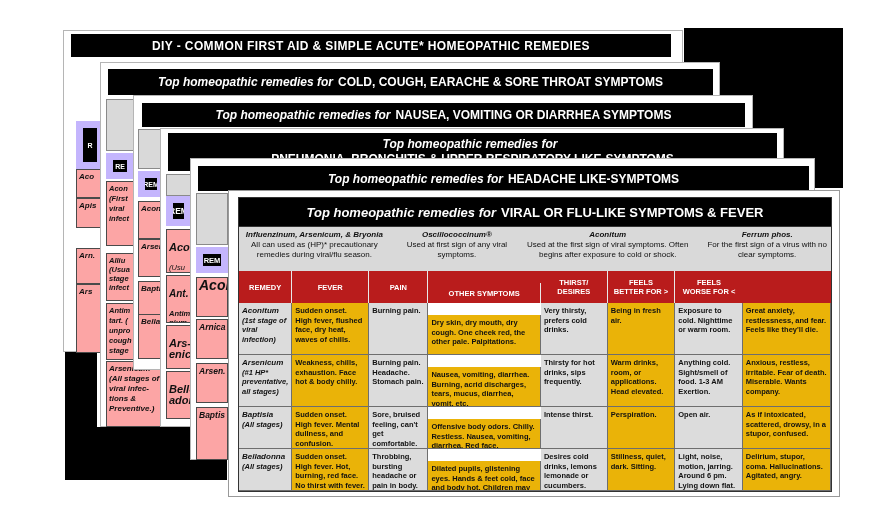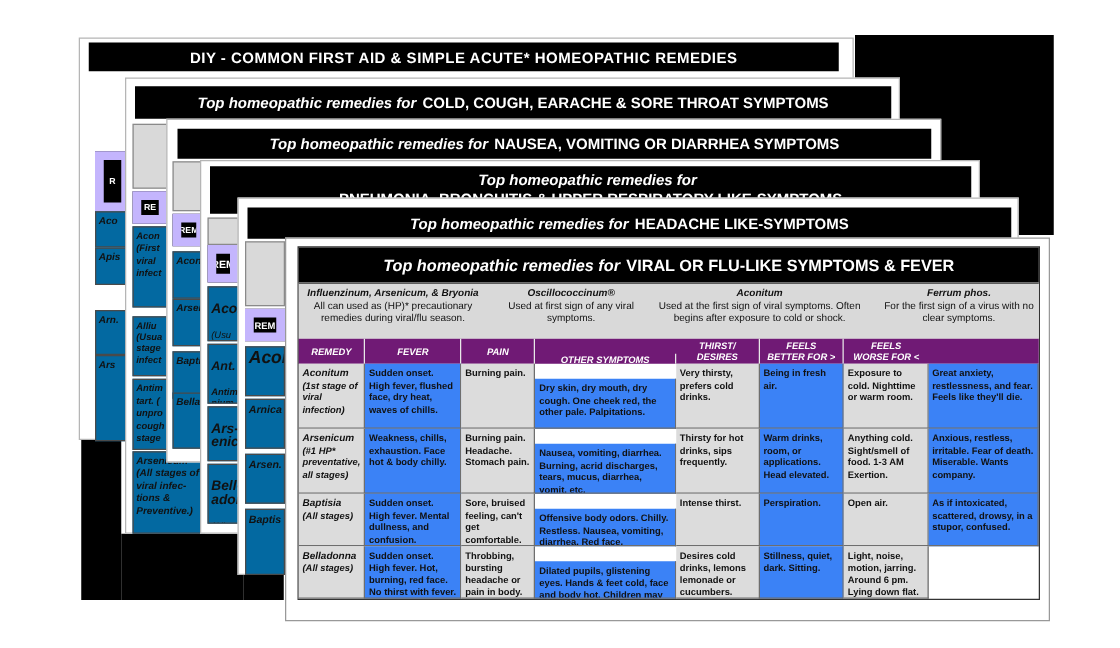--- a/index.html
+++ b/index.html
@@ -3,45 +3,45 @@
 <meta charset="utf-8">
 <style>
   html,body{margin:0;padding:0;background:#fff;}
   .stage{position:relative;width:896px;height:518px;background:#ffffff;overflow:hidden;
          font-family:"Liberation Sans",sans-serif;color:#111;}
   .blackblock{position:absolute;background:#000;}
   .card{position:absolute;background:#fff;border:1px solid #b5b5b5;box-sizing:border-box;}
   .bar{position:absolute;background:#000;color:#fff;display:flex;align-items:center;justify-content:center;
        text-align:center;font-weight:bold;box-sizing:border-box;}
   .bar .pfx{font-style:italic;margin-right:5px;}
-  .stripcell{position:absolute;background:#0369a1;border:1px solid #4a4a4a;box-sizing:border-box;
+  .stripcell{position:absolute;background:#fca5a5;border:1px solid #4a4a4a;box-sizing:border-box;
              font-style:italic;font-weight:bold;overflow:hidden;white-space:pre-line;line-height:10px;
              padding:2px 2px;}
   .striphead{position:absolute;background:#000;border:7px solid #c4b5fd;color:#fff;font-weight:bold;
              display:flex;align-items:center;justify-content:center;overflow:hidden;box-sizing:border-box;}
   .stripintro{position:absolute;background:#d9d9d9;border:1px solid #8a8a8a;box-sizing:border-box;
               overflow:hidden;padding:2px;}
   
   .tbl{position:absolute;left:9px;top:6px;width:594px;border:1px solid #333;box-sizing:border-box;}
   .titlebar{height:28px;background:#000;color:#fff;display:flex;align-items:center;justify-content:center;
             font-size:13px;font-weight:bold;}
   .titlebar .pfx{font-style:italic;margin-right:5px;}
   .introrow{display:flex;background:#d9d9d9;height:44px;border-top:1px solid #333;}
   .introcol{box-sizing:border-box;padding:3px 4px;text-align:center;font-size:8px;line-height:10px;overflow:hidden;}
   .introcol .iname{font-weight:bold;font-style:italic;display:block;}
-  .hdrrow{display:flex;background:#701a75;height:20px;font-style:italic;}
+  .hdrrow{display:flex;background:#b91c1c;height:32px;}
   .hdrcell{box-sizing:border-box;color:#fff;font-size:7.5px;font-weight:bold;display:flex;align-items:center;
            justify-content:center;text-align:center;white-space:pre-line;line-height:9px;border-right:1px solid #e8e8e8;}
   .hdrcell:last-child{border-right:none;}
   .brow{display:flex;}
   .bcell{box-sizing:border-box;border:1px solid #6e6e6e;border-top:none;border-left:none;
          padding:3px 3px;font-size:7.5px;font-weight:600;line-height:9.5px;overflow:hidden;}
   .brow .bcell:first-child{border-left:none;}
   .gcol{background:#dcdcdc;}
-  .wcol{background:#3b82f6;}
+  .wcol{background:#eab308;}
   .rname{font-style:italic;font-weight:bold;font-size:8px;display:block;}
   .rstage{font-style:italic;font-weight:bold;font-size:7.5px;display:block;}
   .c1{width:9%;}.c2{width:13%;}.c3{width:10%;}.c4{width:19%;margin-top:12px;}
   .c5{width:11.3%;}.c6{width:11.4%;}.c7{width:11.4%;}.c8{width:14.9%;}
   .bigname{font-size:11px;font-weight:bold;font-style:italic;line-height:11px;display:block;white-space:pre-line;}
   .smallsub{font-size:7.5px;font-style:italic;font-weight:normal;line-height:9px;display:block;white-space:pre-line;}
 </style>
 </head>
 <body>
 
@@ -244,18 +244,19 @@
         <div class="bcell c1 gcol">
           <span class="rname">Belladonna</span>
           <span class="rstage">(All stages)</span>
         </div>
         <div class="bcell c2 wcol">Sudden onset. High fever. Hot, burning, red face. No thirst with fever.</div>
         <div class="bcell c3 gcol">Throbbing, bursting headache or pain in body.</div>
         <div class="bcell c4 wcol">Dilated pupils, glistening eyes. Hands &amp; feet cold, face and body hot. Children may bite or strike.</div>
         <div class="bcell c5 gcol">Desires cold drinks, lemons lemonade or cucumbers.</div>
         <div class="bcell c6 wcol">Stillness, quiet, dark. Sitting.</div>
         <div class="bcell c7 gcol">Light, noise, motion, jarring. Around 6 pm. Lying down flat.</div>
+        <div class="bcell c8 wcol">Delirium, stupor, coma. Hallucinations. Agitated, angry.</div>
       </div>
 
     </div>
   </div>
 
 </div>
 
 </body></html>

